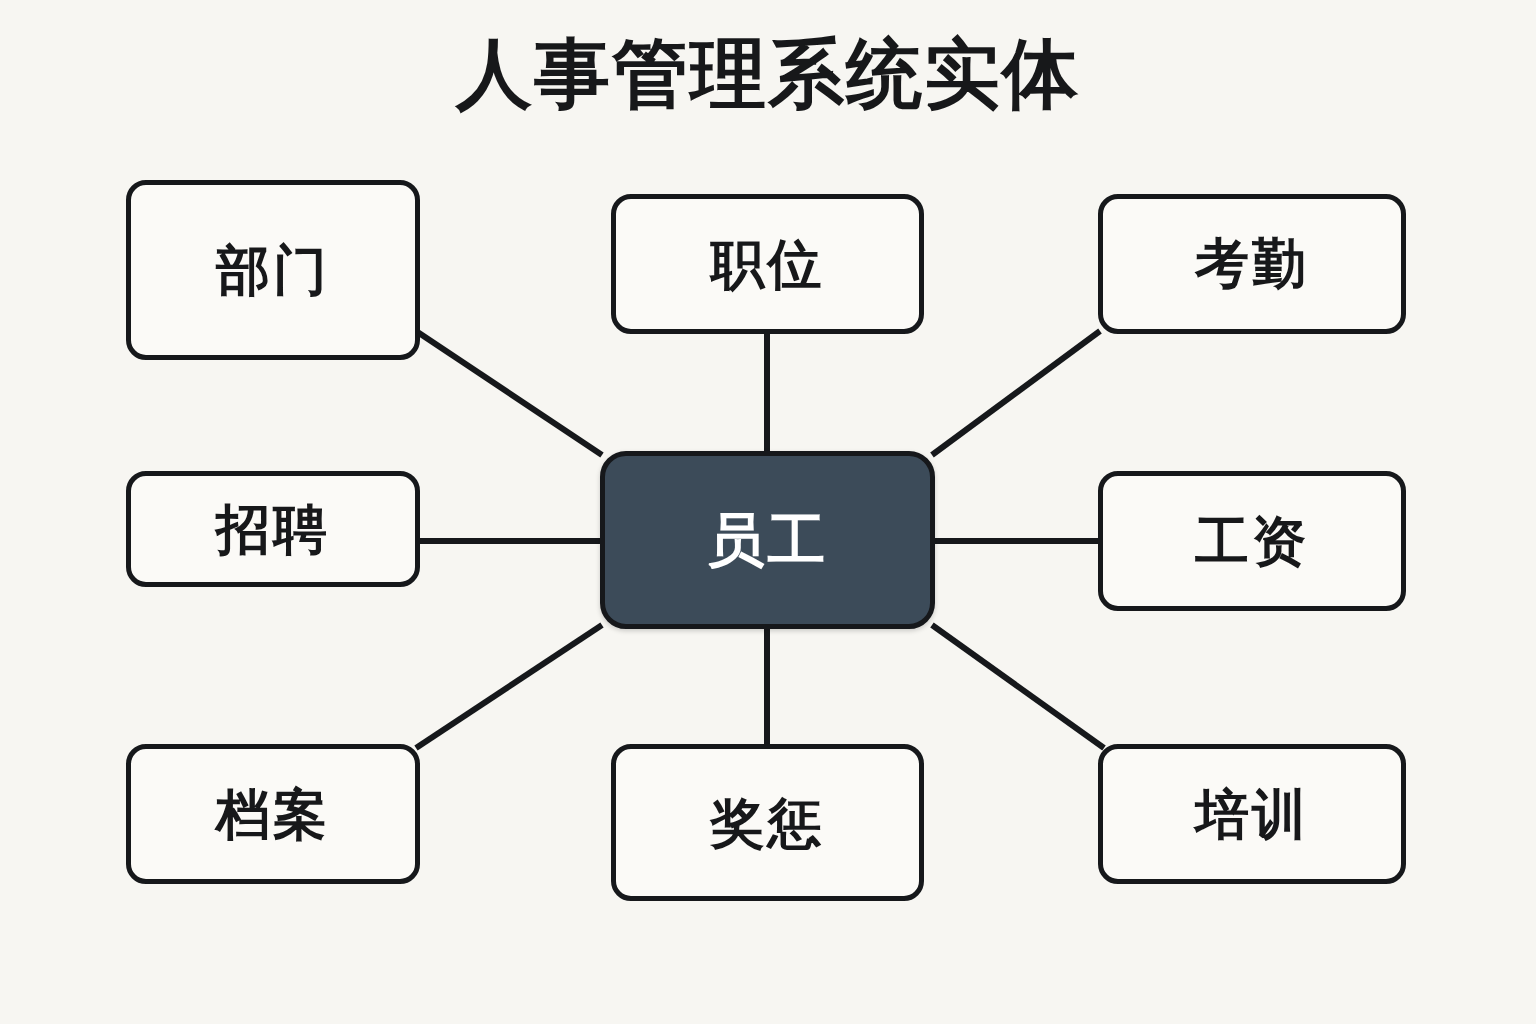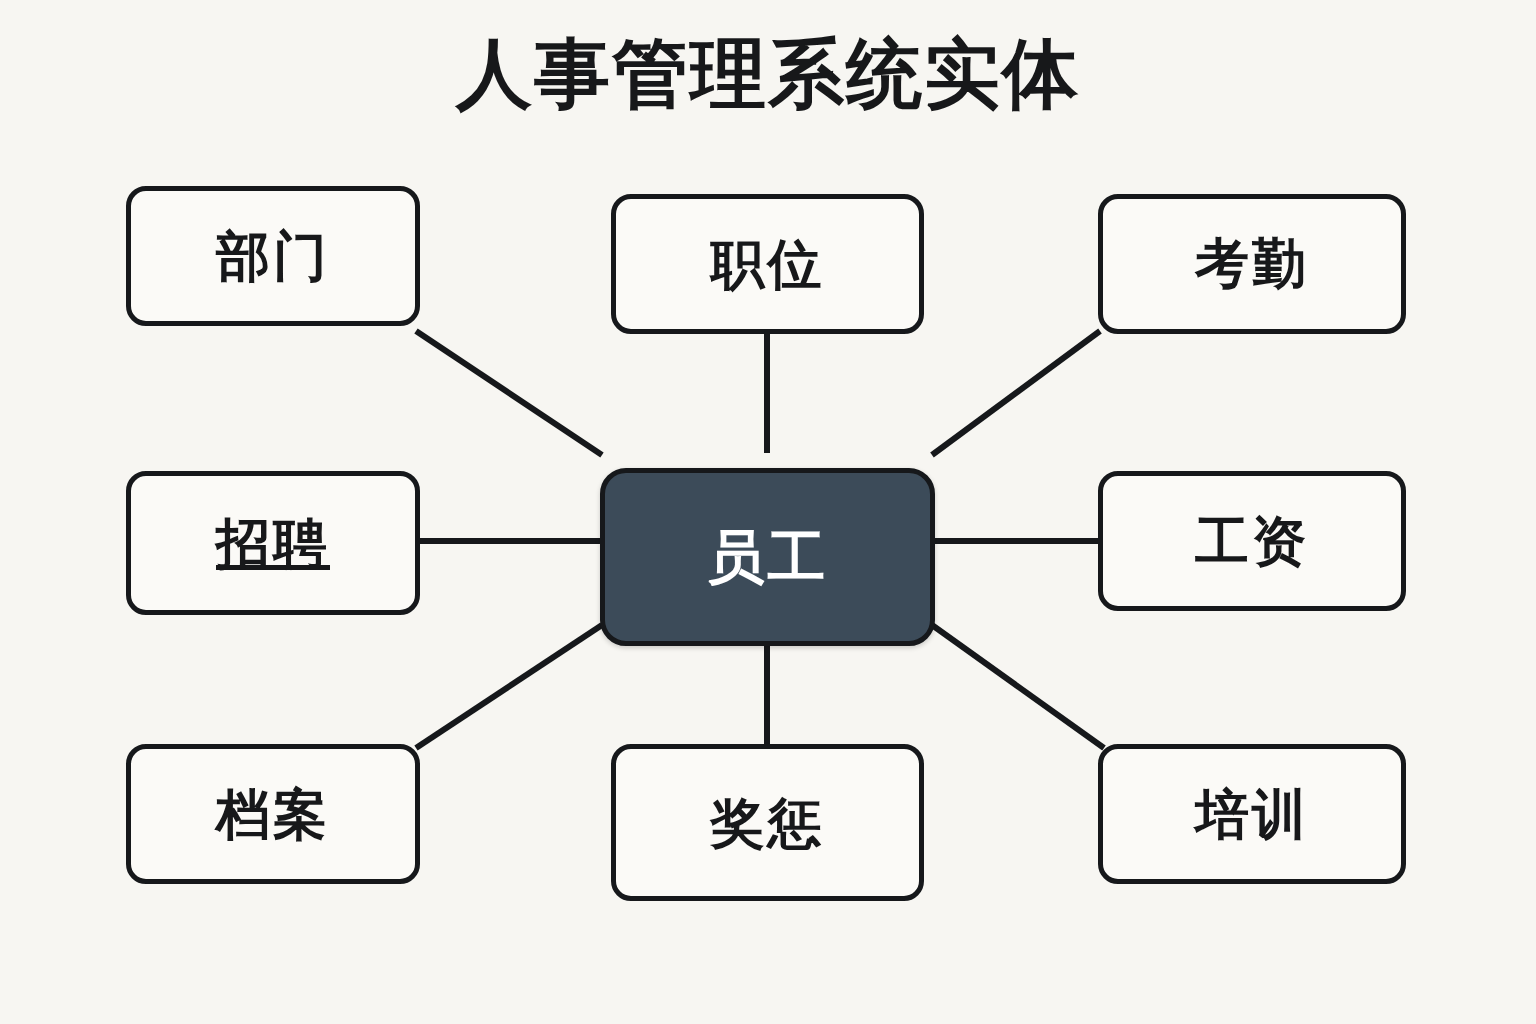--- a/index.html
+++ b/index.html
@@ -62,25 +62,25 @@
   .node-center {
     background: #3c4b59;
     color: #ffffff;
     border: 5px solid #16181b;
     border-radius: 26px;
     font-size: 58px;
     font-weight: 600;
     box-shadow: 0 2px 5px rgba(0,0,0,0.18);
     z-index: 3;
   }
-  .n-department { left: 126px;  top: 186px; width: 294px; height: 140px; }
+  .n-department { left: 126px;  top: 180px; width: 294px; height: 180px; }
   .n-position   { left: 611px;  top: 194px; width: 313px; height: 140px; }
   .n-attendance { left: 1098px; top: 194px; width: 308px; height: 140px; font-family: Liberation Serif, serif; }
-  .n-recruit    { left: 126px;  top: 471px; width: 294px; height: 144px; text-decoration: underline; }
-  .n-center     { left: 600px;  top: 468px; width: 335px; height: 178px; }
+  .n-recruit    { left: 126px;  top: 471px; width: 294px; height: 116px; }
+  .n-center     { left: 600px;  top: 451px; width: 335px; height: 178px; }
   .n-salary     { left: 1098px; top: 471px; width: 308px; height: 140px; }
   .n-archive    { left: 126px;  top: 744px; width: 294px; height: 140px; }
   .n-reward     { left: 611px;  top: 744px; width: 313px; height: 157px; }
   .n-training   { left: 1098px; top: 744px; width: 308px; height: 140px; }
 </style>
 </head>
 <body>
 
 <div id="canvas">
 

